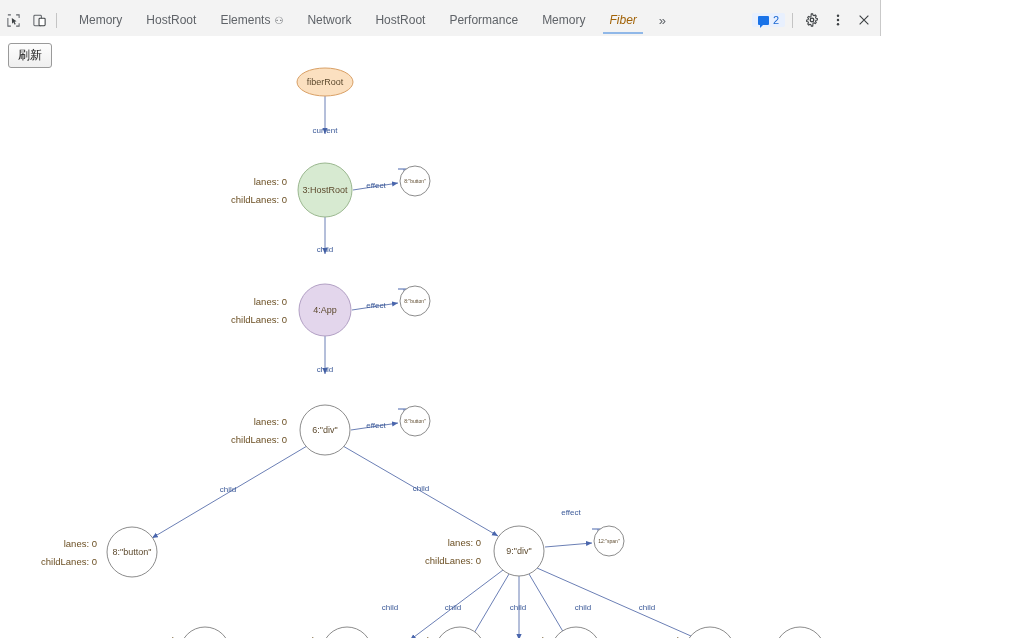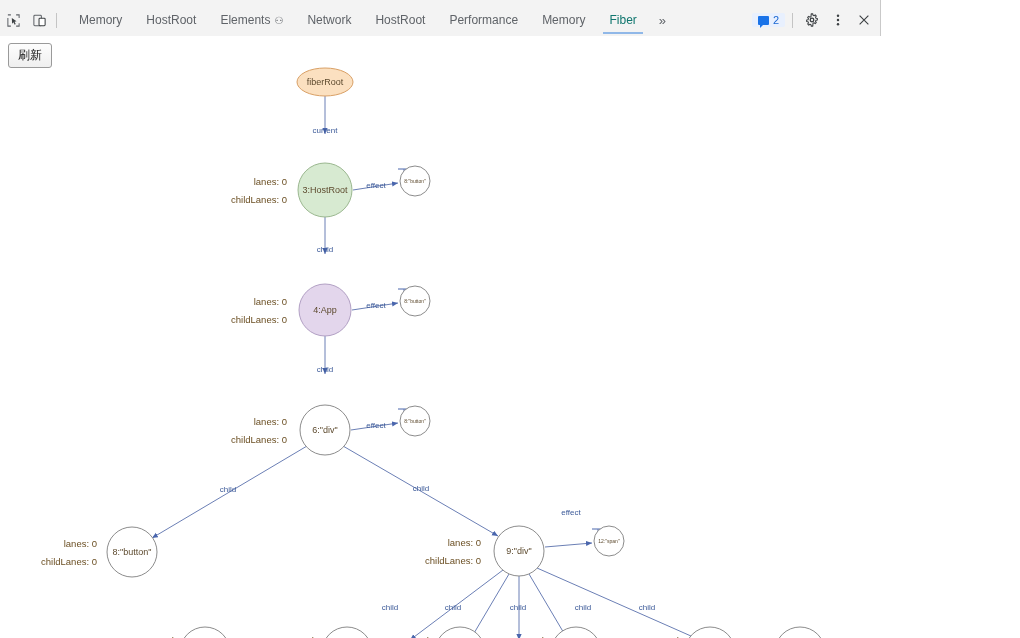--- a/index.html
+++ b/index.html
@@ -33,21 +33,21 @@
   .tb-sep{
     width:1px;height:15px;background:#c4c4c4;margin:0 6px 0 4px;
   }
   .tabs{display:flex;align-items:stretch;height:27px;margin-left:4px;}
   .tab{
     position:relative;
     padding:0 12px;height:27px;line-height:27px;
     font-size:12px;color:#5f6368;white-space:nowrap;cursor:pointer;
     display:flex;align-items:center;gap:4px;
   }
-  .tab.active{color:#0f766e;}
+  .tab.active{color:#a16207;font-style:italic;}
   .tab.active:after{
     content:"";position:absolute;left:6px;right:6px;bottom:0;height:2px;background:#90b8e8;
   }
   .tab .warn{font-size:10px;}
   .tab-more{padding:0 10px;height:27px;line-height:27px;color:#5f6368;font-size:13px;cursor:pointer;}
   .tb-right{margin-left:auto;display:flex;align-items:center;padding-right:4px;gap:2px;}
   .msg-pill{
     display:flex;align-items:center;gap:4px;
     padding:1px 6px;border-radius:2px;background:#e8f0fe;color:#1967d2;
     font-size:11px;cursor:pointer;

